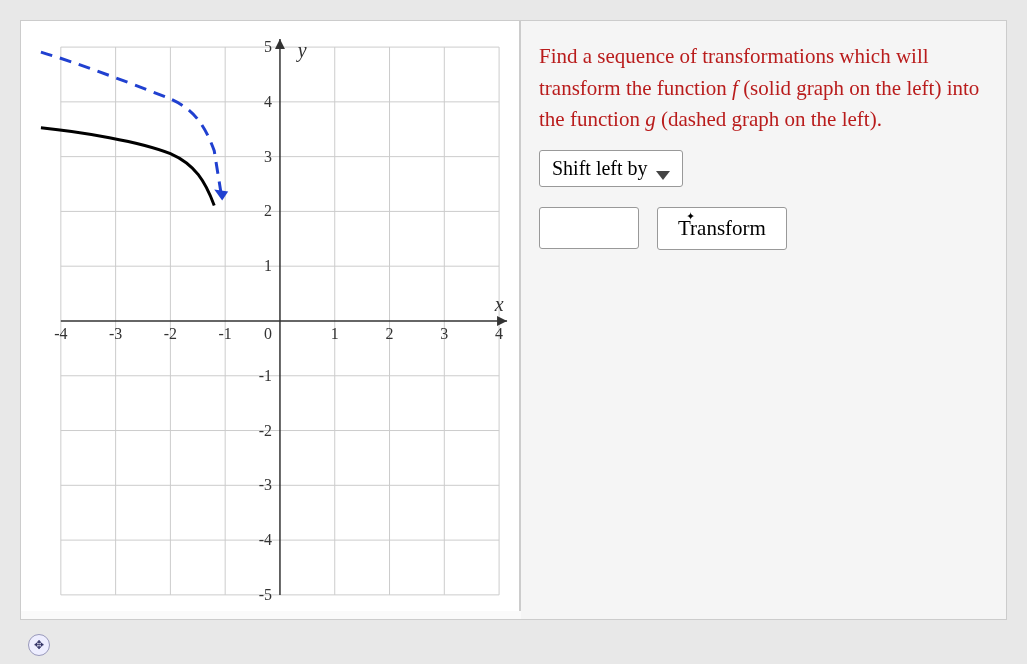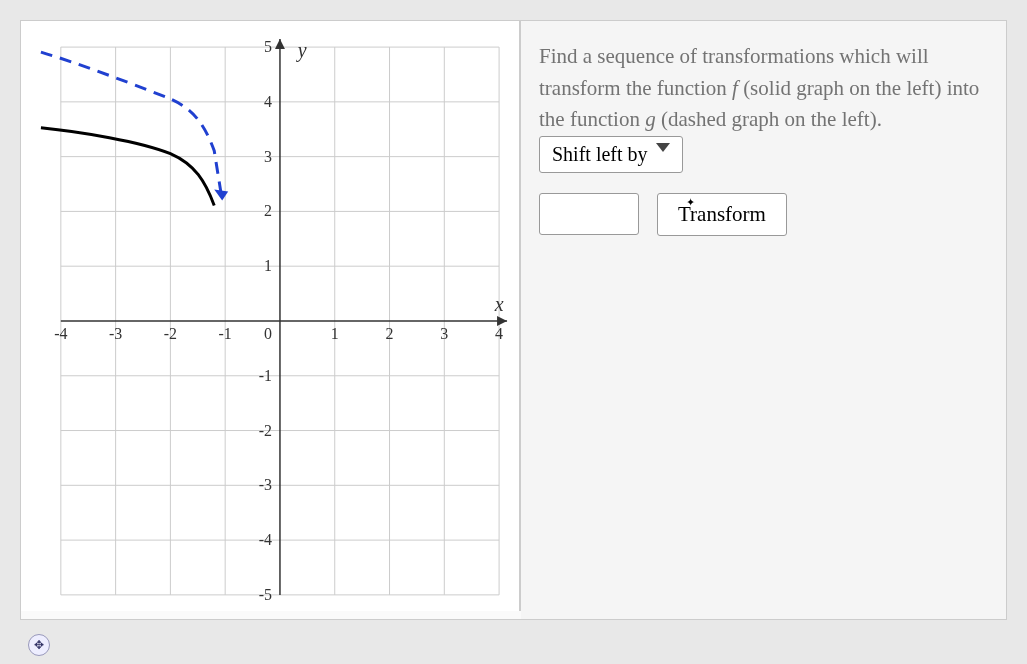--- a/index.html
+++ b/index.html
@@ -37,29 +37,30 @@
     .arrow-head { fill: #333; }
     .dashed-arrow { fill: #2040d0; }
     .control-panel {
       flex: 1;
       padding: 20px 18px;
       background: #f5f5f5;
     }
     .instruction {
       font-size: 21px;
       line-height: 1.5;
-      color: #737373;
+      color: #b91c1c;
+      margin-bottom: 14px;
     }
     .instruction .math-f, .instruction .math-g {
       font-style: italic;
       font-family: 'Times New Roman', serif;
     }
     .dropdown {
       display: inline-flex;
-      align-items: flex-start;
+      align-items: flex-end;
       background: #fff;
       border: 1px solid #999;
       border-radius: 3px;
       padding: 6px 12px;
       font-size: 20px;
       cursor: pointer;
       margin-bottom: 20px;
     }
     .dropdown-caret {
       margin-left: 8px;

